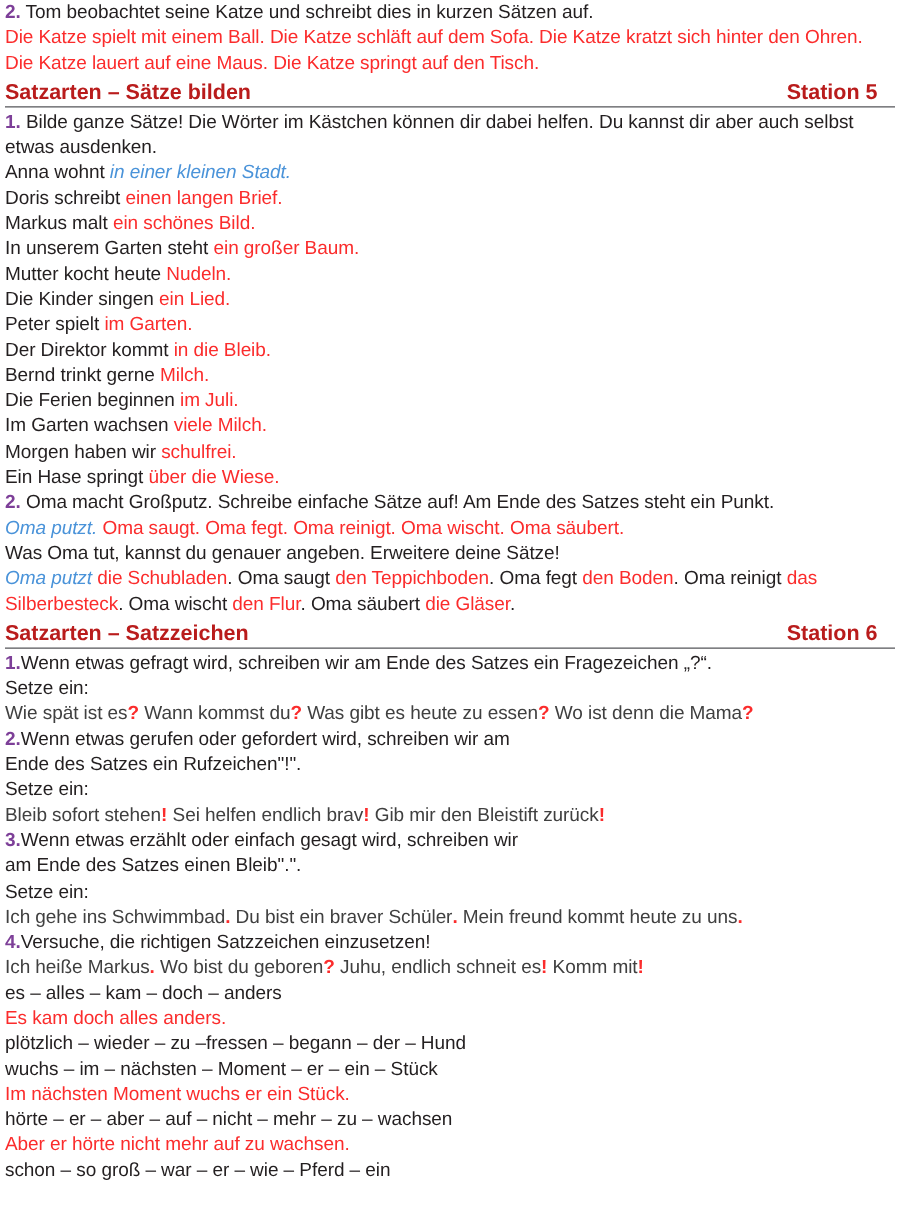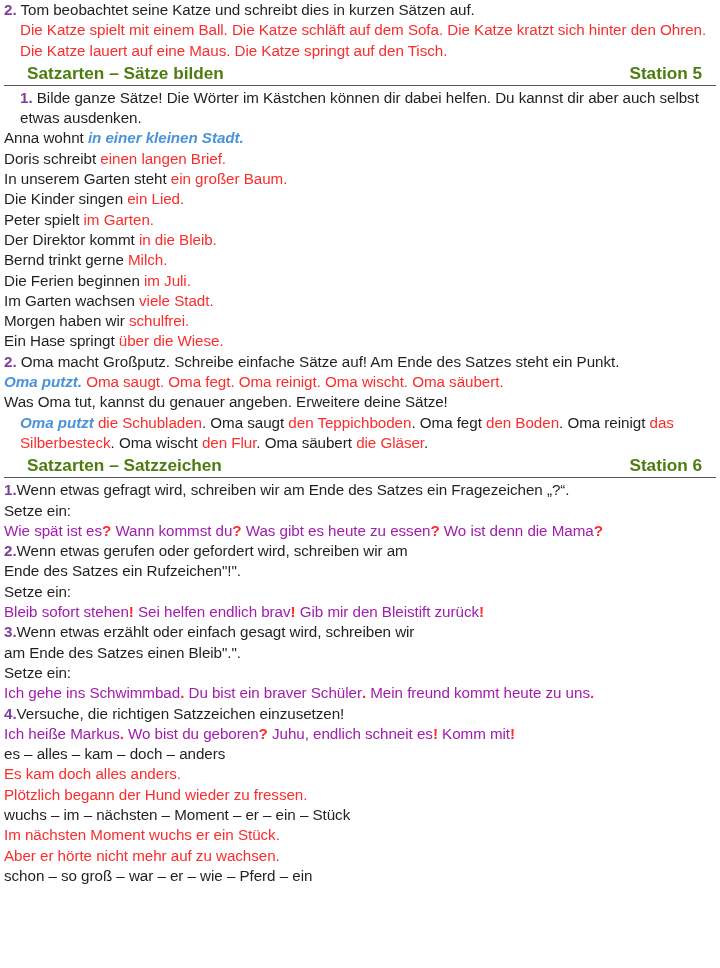--- a/index.html
+++ b/index.html
@@ -20,41 +20,40 @@
     padding: 0 4px 0 4px;
     box-sizing: border-box;
     position: relative;
   }
   .line {
     font-size: 15.2px;
     line-height: 20.3px;
     white-space: nowrap;
     letter-spacing: -0.05px;
   }
-  .line.wrap { white-space: normal; margin-left: 16px; }
+  .line.wrap { white-space: normal; }
   .num {
     color: #7d3f98;
     font-weight: 700;
   }
   .blk { color: #231f20; }
   .red { color: #fb2c2c; }
-  .blue { color: #a21caf; }
-  .blue-i { color: #4a93d9; font-style: italic; font-weight: bold; }
+  .blue { color: #404040; }
+  .blue-i { color: #4a93d9; font-style: italic; }
 
   
   .station-head {
     display: flex;
     justify-content: space-between;
     align-items: baseline;
     font-size: 17.2px;
     font-weight: 700;
-    color: #4d7c0f;
+    color: #b91c1c;
     line-height: 22px;
     padding-top: 1px;
-    margin-left: 23px;
   }
   .station-head .right { padding-right: 14px; }
   .rule {
     border: 0;
     border-top: 1.6px solid #55565a;
     margin: 1px 0 2px 0;
     height: 0;
   }
 </style>
 </head>
@@ -74,27 +73,29 @@
   <hr class="rule">
 
   <div class="line wrap">
     <span class="num">1.</span>
     <span class="blk">Bilde ganze Sätze! Die Wörter im Kästchen können dir dabei helfen. Du kannst dir aber auch selbst etwas ausdenken.</span>
   </div>
 
   <div>
     <div class="line"><span class="blk">Anna wohnt </span><span class="blue-i">in einer kleinen Stadt.</span></div>
     <div class="line"><span class="blk">Doris schreibt </span><span class="red">einen langen Brief.</span></div>
+    <div class="line"><span class="blk">Markus malt </span><span class="red">ein schönes Bild.</span></div>
     <div class="line"><span class="blk">In unserem Garten steht </span><span class="red">ein großer Baum.</span></div>
+    <div class="line"><span class="blk">Mutter kocht heute </span><span class="red">Nudeln.</span></div>
     <div class="line"><span class="blk">Die Kinder singen </span><span class="red">ein Lied.</span></div>
     <div class="line"><span class="blk">Peter spielt </span><span class="red">im Garten.</span></div>
     <div class="line"><span class="blk">Der Direktor kommt </span><span class="red">in die Bleib.</span></div>
     <div class="line"><span class="blk">Bernd trinkt gerne </span><span class="red">Milch.</span></div>
     <div class="line"><span class="blk">Die Ferien beginnen </span><span class="red">im Juli.</span></div>
-    <div class="line"><span class="blk">Im Garten wachsen </span><span class="red">viele Stadt.</span></div>
+    <div class="line"><span class="blk">Im Garten wachsen </span><span class="red">viele Milch.</span></div>
     <div class="line"><span class="blk">Morgen haben wir </span><span class="red">schulfrei.</span></div>
     <div class="line"><span class="blk">Ein Hase springt </span><span class="red">über die Wiese.</span></div>
   </div>
 
   <div class="line">
     <span class="num">2.</span>
     <span class="blk">Oma macht Großputz. Schreibe einfache Sätze auf! Am Ende des Satzes steht ein Punkt.</span>
   </div>
   <div class="line">
     <span class="blue-i">Oma putzt.</span><span class="red"> </span><span class="red">Oma saugt. Oma fegt. Oma reinigt. Oma wischt. Oma säubert.</span>
@@ -130,21 +131,22 @@
 
   <div class="line">
     <span class="num">4.</span><span class="blk">Versuche, die richtigen Satzzeichen einzusetzen!</span>
   </div>
   <div class="line"><span class="blue">Ich heiße Markus</span><span class="red" style="font-weight:700">.</span><span class="blue"> Wo bist du geboren</span><span class="red" style="font-weight:700">?</span><span class="blue"> Juhu, endlich schneit es</span><span class="red" style="font-weight:700">!</span><span class="blue"> Komm mit</span><span class="red" style="font-weight:700">!</span></div>
 
 
   <div>
     <div class="line blk">es – alles – kam – doch – anders</div>
     <div class="line red">Es kam doch alles anders.</div>
-    <div class="line red">Plötzlich begann der Hund wieder zu fressen.</div>
+    <div class="line blk">plötzlich – wieder – zu –fressen – begann – der – Hund</div>
     <div class="line blk">wuchs – im – nächsten – Moment – er – ein – Stück</div>
     <div class="line red">Im nächsten Moment wuchs er ein Stück.</div>
+    <div class="line blk">hörte – er – aber – auf – nicht – mehr – zu – wachsen</div>
     <div class="line red">Aber er hörte nicht mehr auf zu wachsen.</div>
     <div class="line blk">schon – so groß – war – er – wie – Pferd – ein</div>
 
   </div>
 
 </div>
 
 </body></html>

